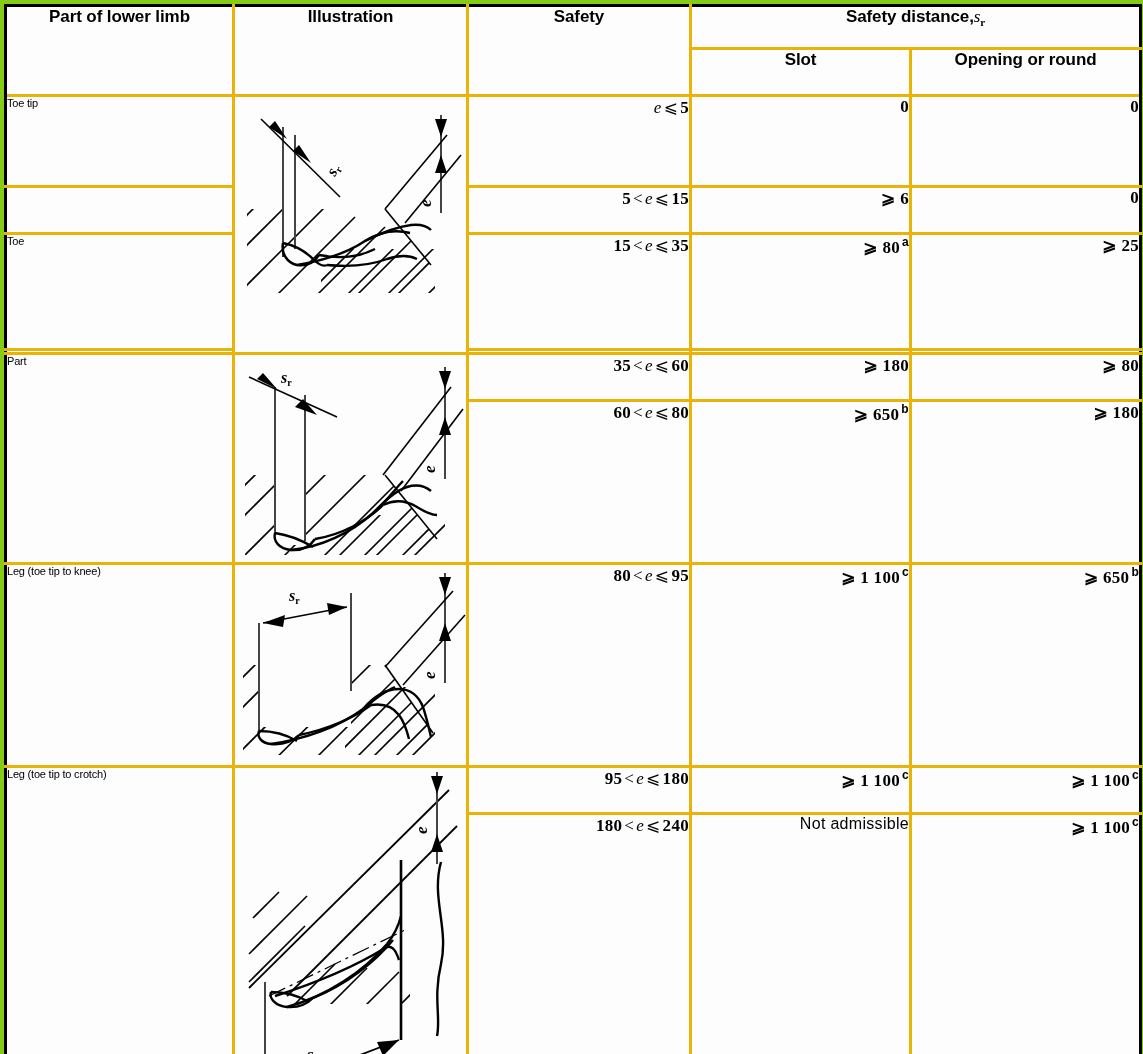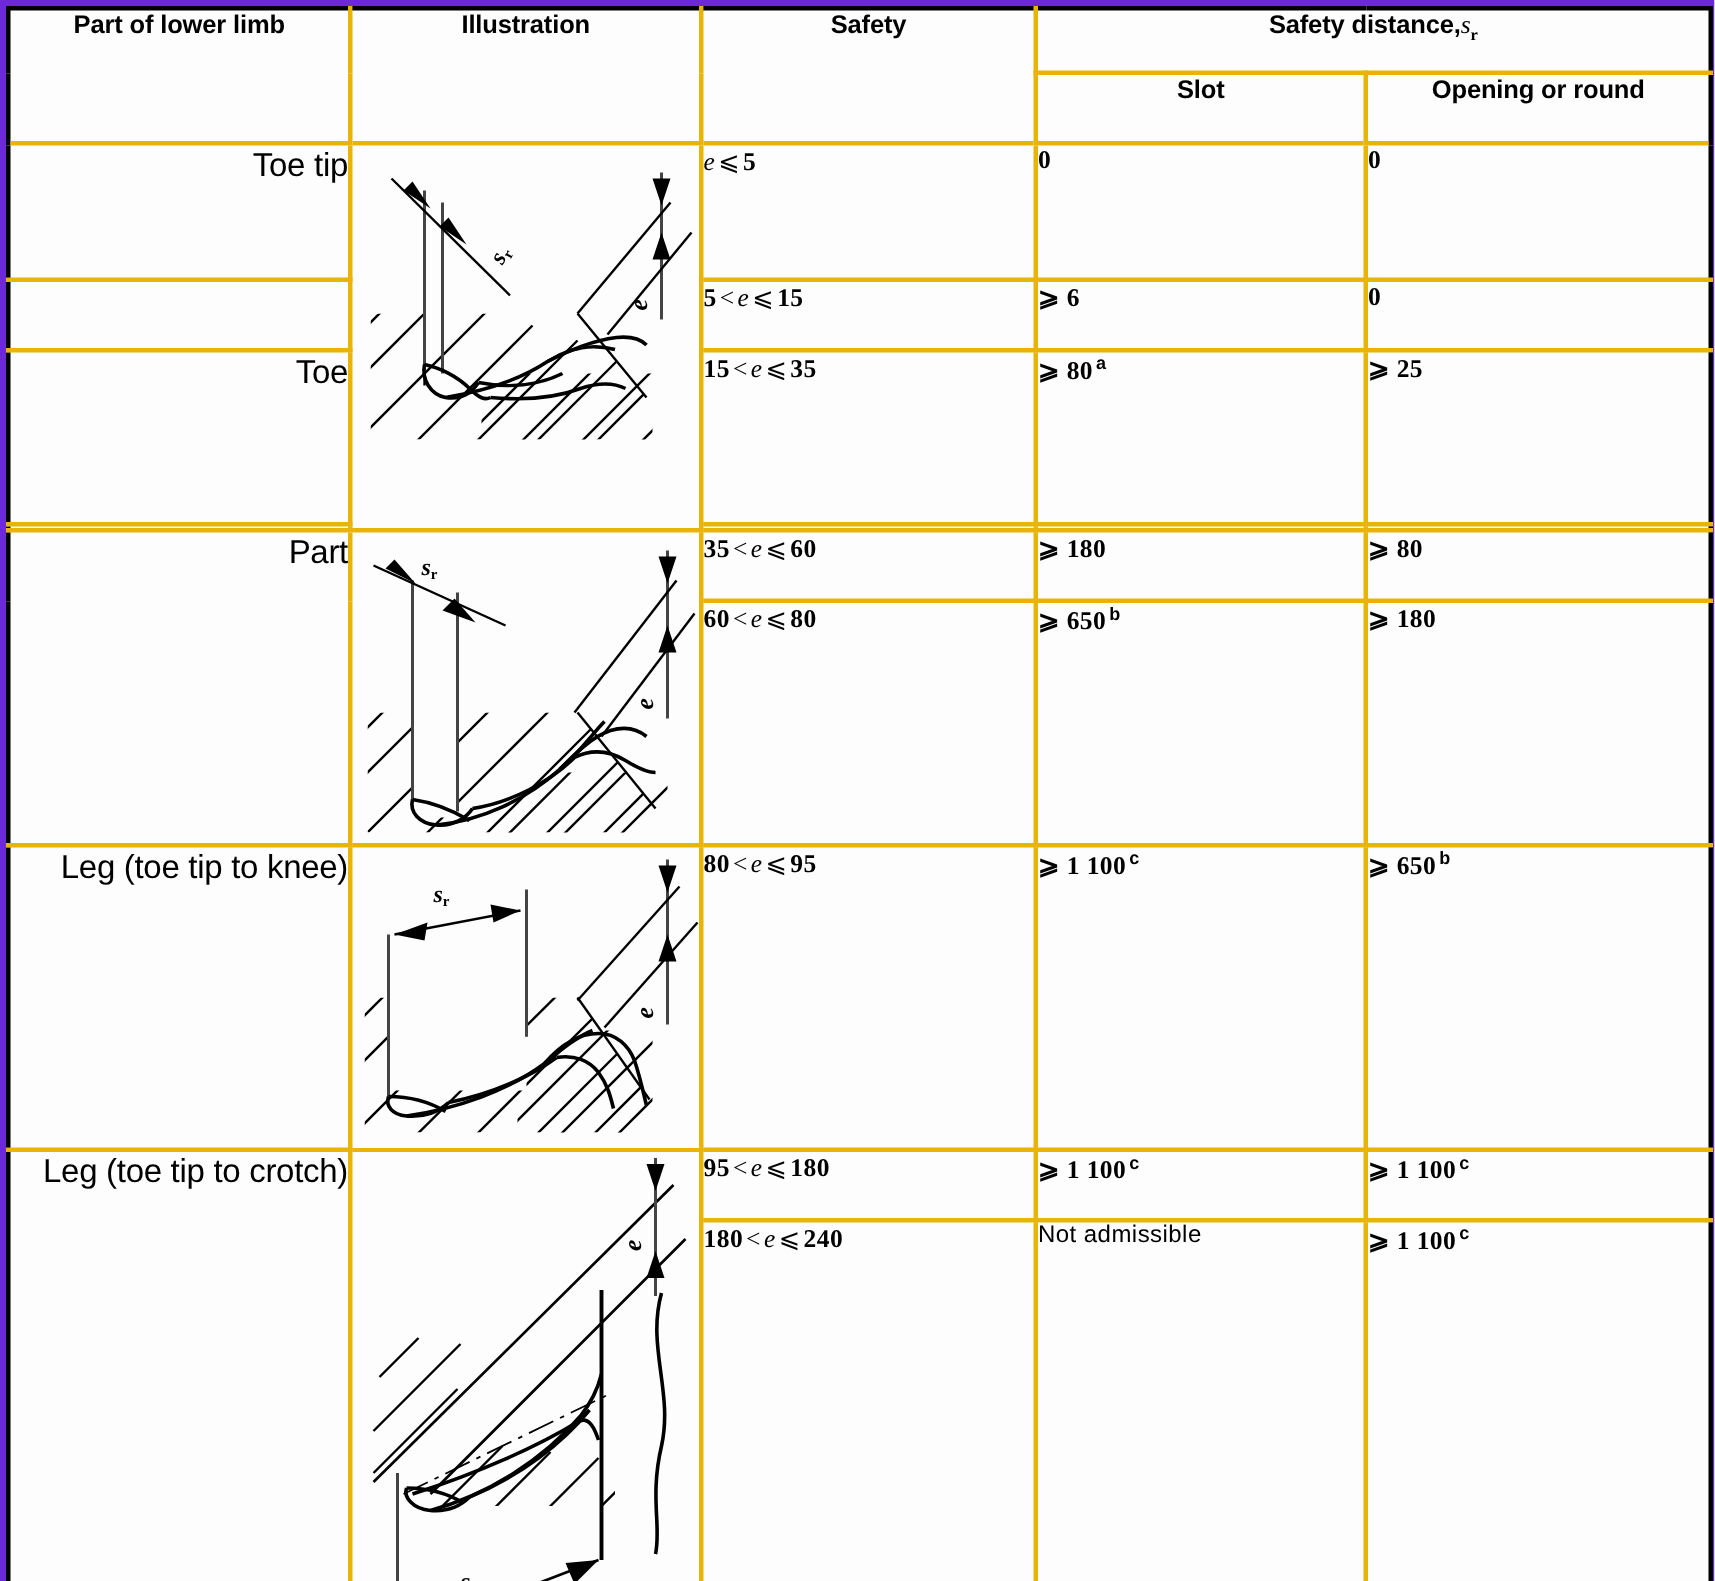--- a/index.html
+++ b/index.html
@@ -9,21 +9,21 @@
   }
   body {
     font-family: "Liberation Sans", sans-serif;
     color: #000000;
     -webkit-font-smoothing: antialiased;
   }
   #page {
     position: relative;
     width: 1143px;
     height: 1054px;
-    background: #6d28d9;
+    background: #84cc16;
     overflow: hidden;
   }
 
   
   #safety-table {
     position: absolute;
     left: 4px;
     top: 4px;
     width: 1135px;
     height: 1042px;
@@ -66,28 +66,28 @@
     font-size: 17px;
   }
   .var-italic sub {
     font-style: normal;
     font-size: 11px;
     font-weight: bold;
   }
 
   
   .limb {
-    font-size: 22px;
-    text-align: right;
+    font-size: 11px;
+    text-align: left;
     padding: 7px 0 0 9px;
     letter-spacing: -0.2px;
     margin-top: 18px;
   }
   .opening, .dist {
-    text-align: left;
+    text-align: right;
     font-size: 17px;
     padding-top: 9px;
     font-family: "Liberation Serif", serif;
     font-weight: bold;
     letter-spacing: 0.3px;
   }
   .opening .e, .dist .e {
     font-style: italic;
     font-weight: normal;
   }

